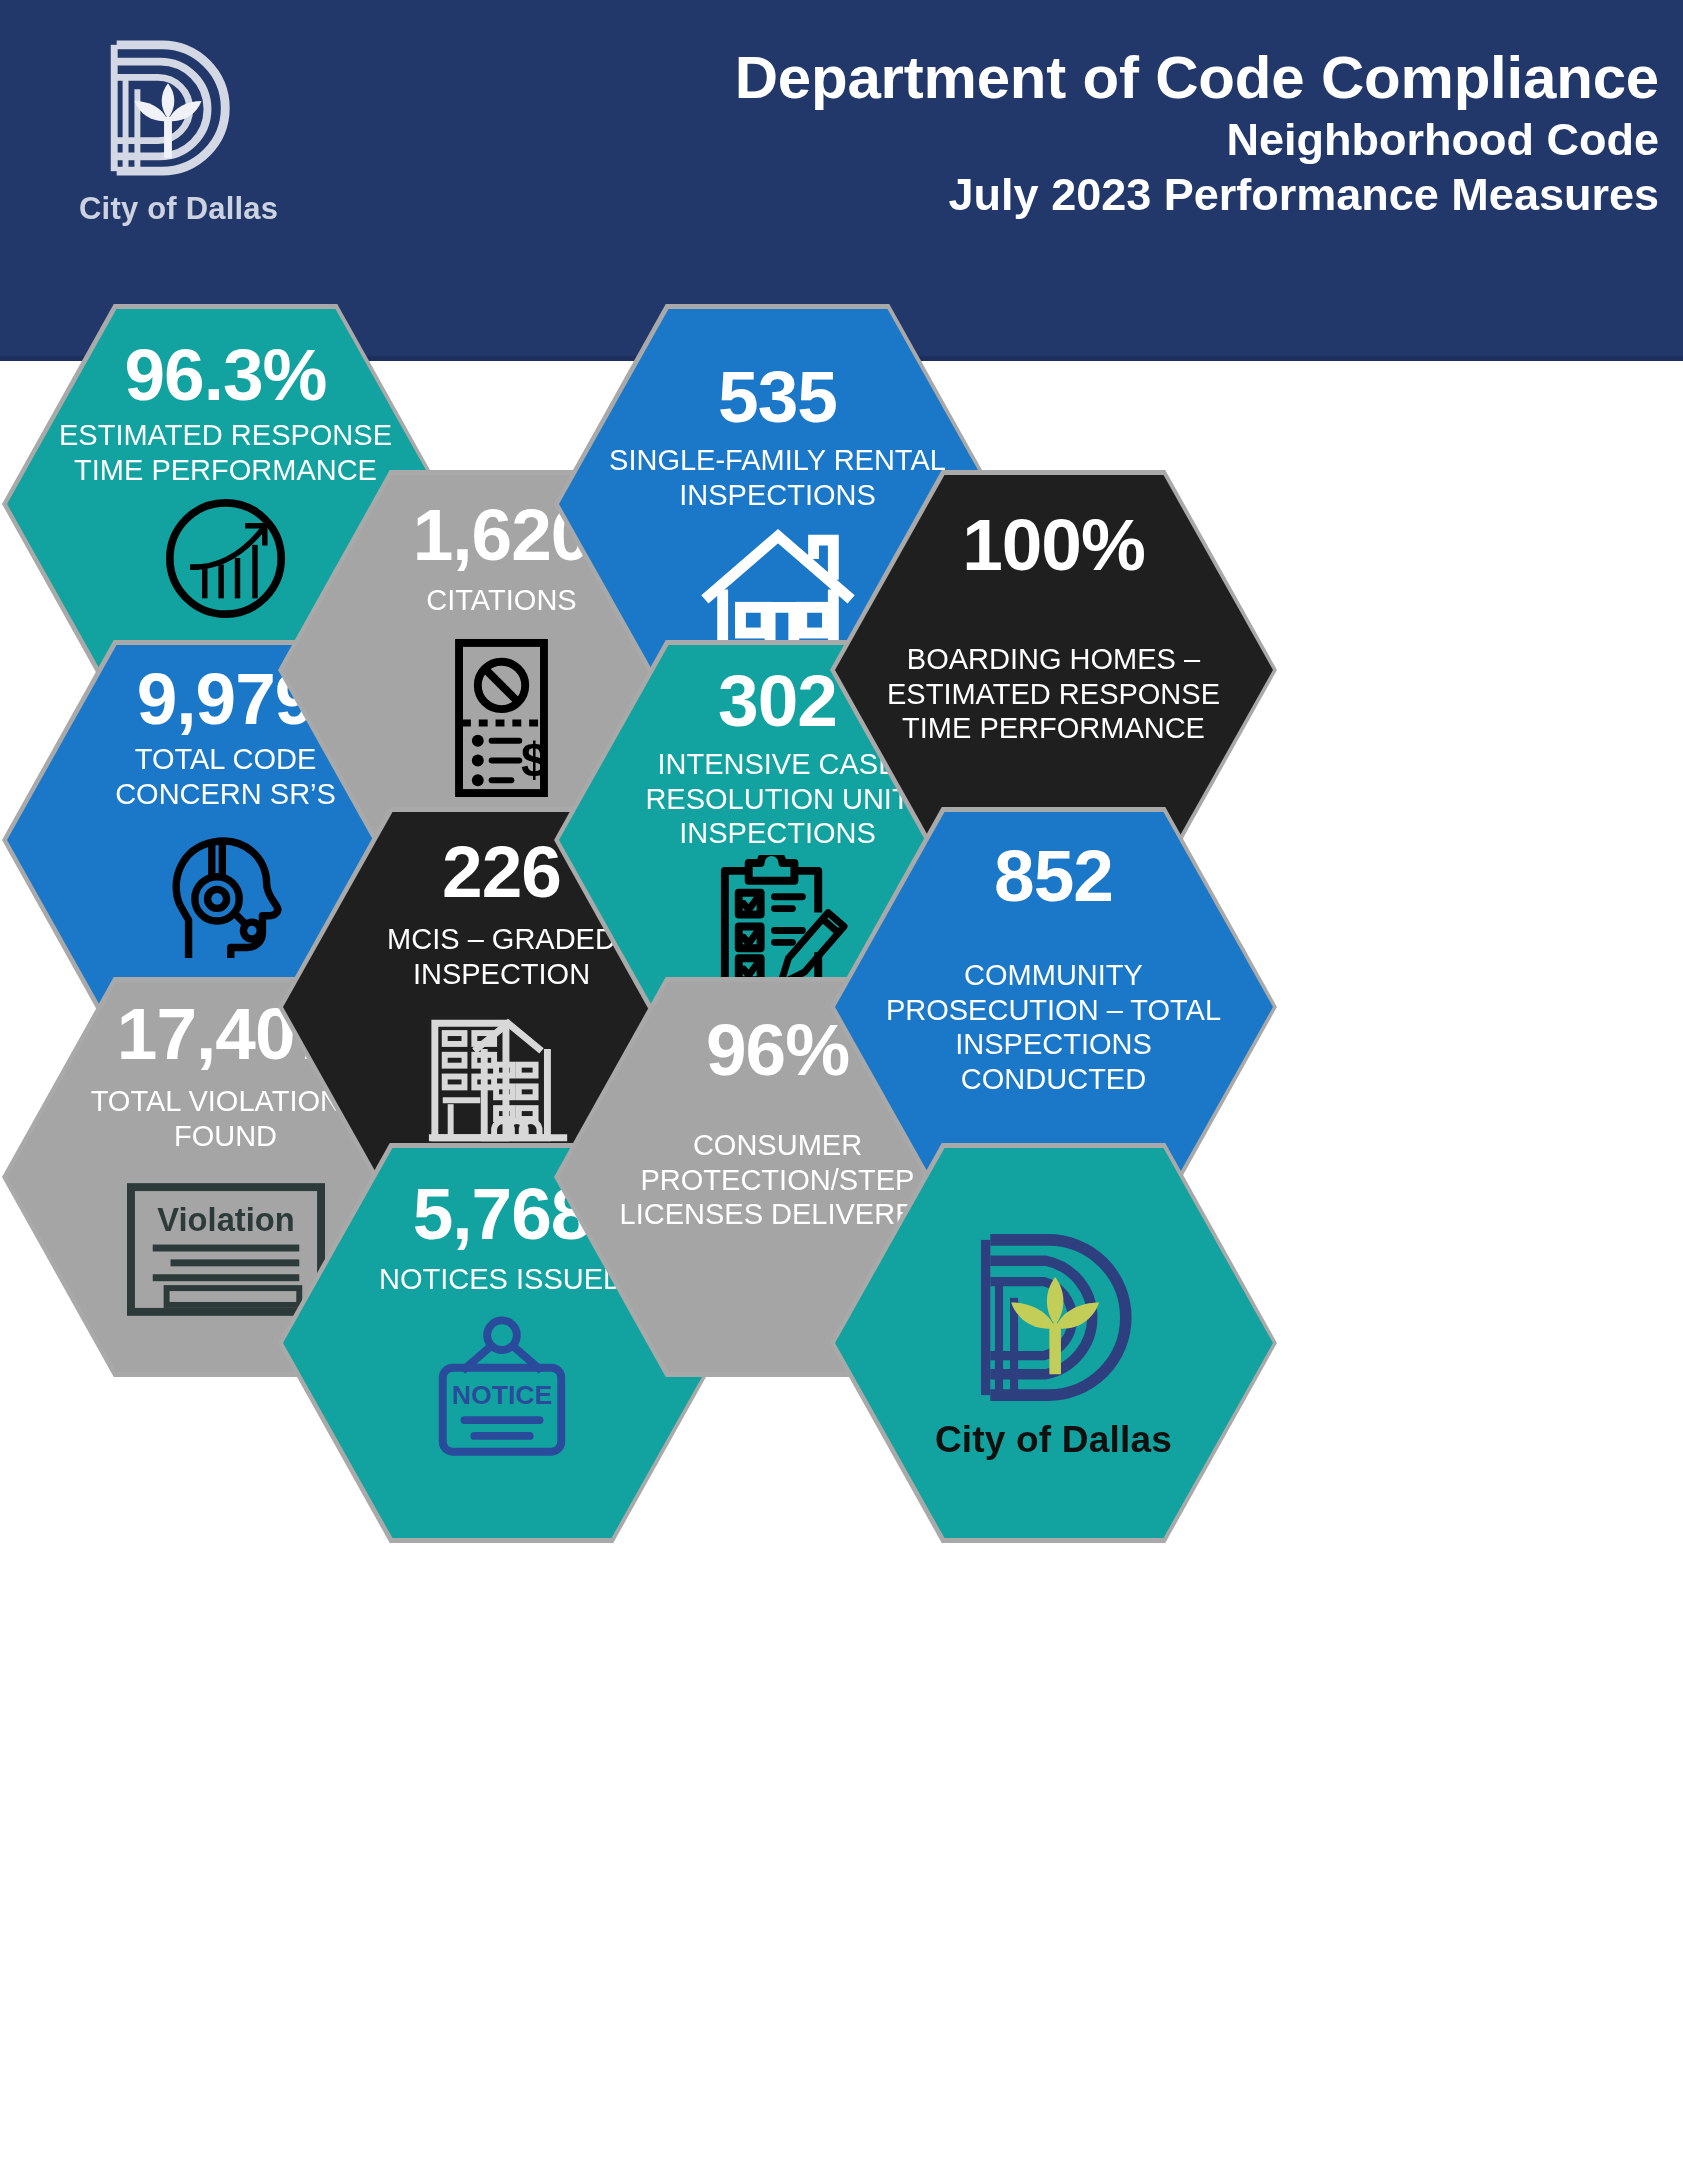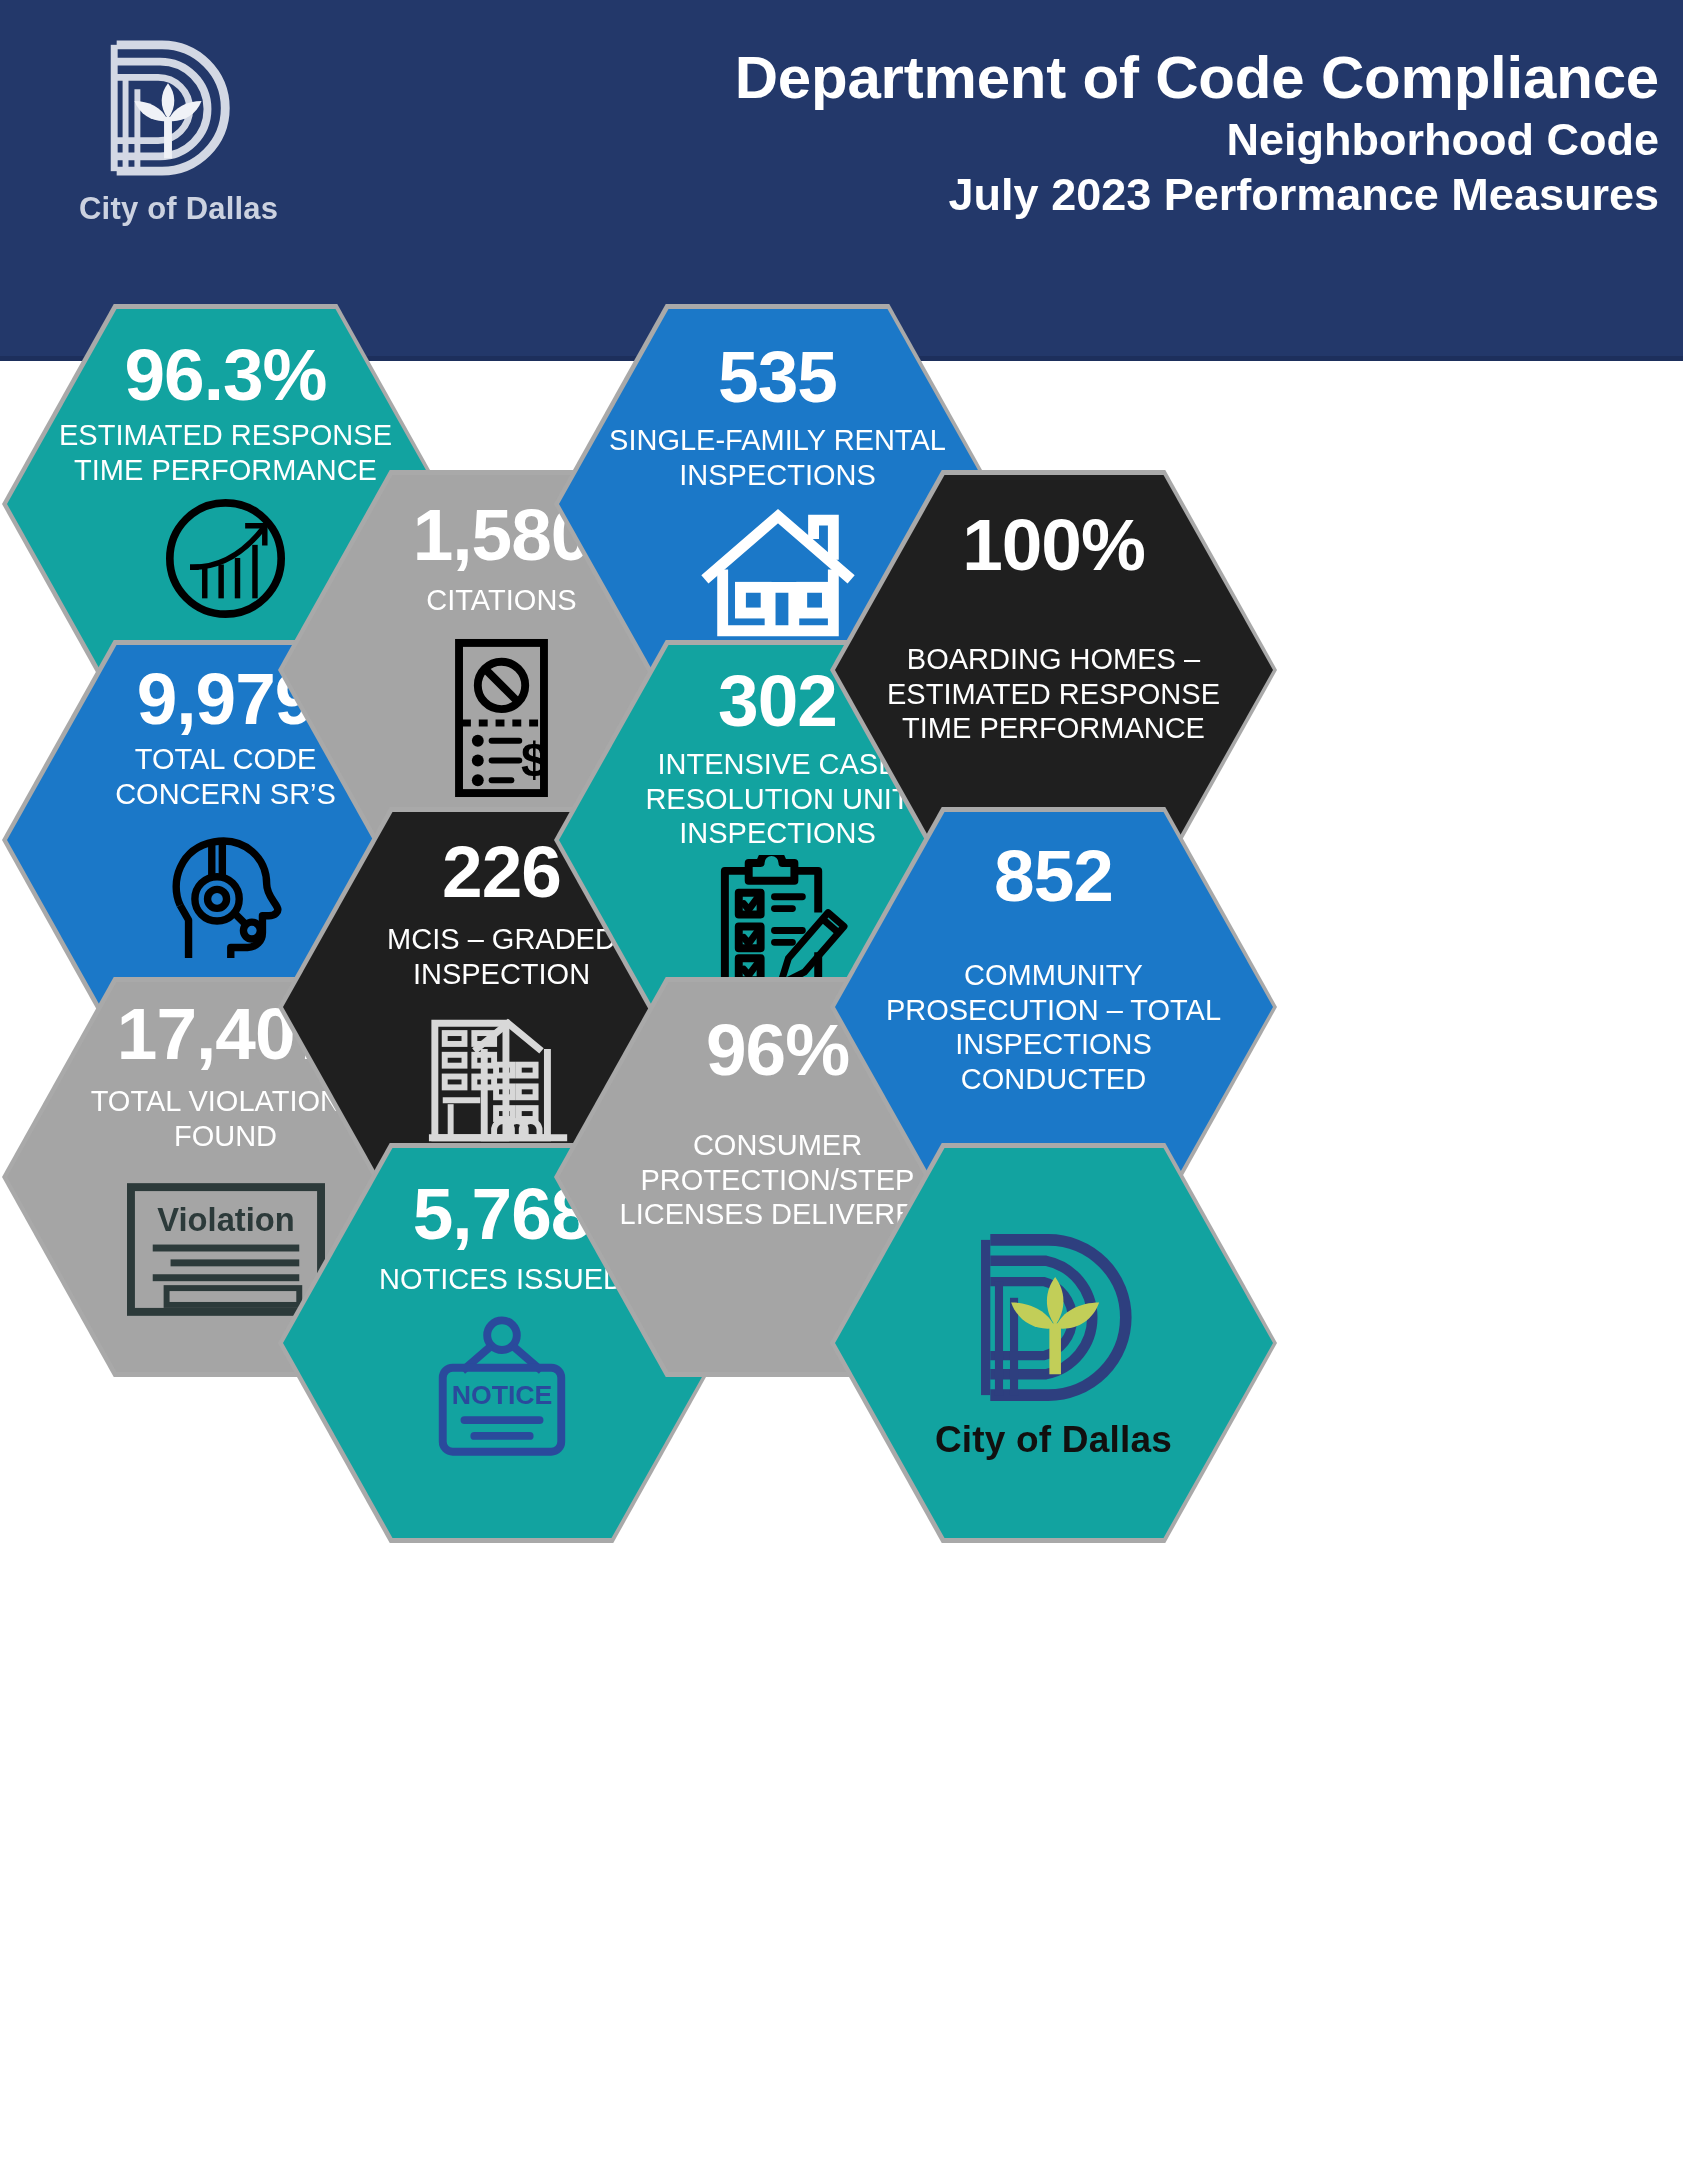--- a/index.html
+++ b/index.html
@@ -232,21 +232,21 @@
           <rect x="40" y="106" width="134" height="17" fill="none" stroke="#2c3a3a" stroke-width="6"></rect>
         </svg>
       </div>
     </div>
   </div>
 
   <div class="hexcell" style="left:278px; top:109px;">
     <div class="hexshape hexborder"></div>
     <div class="hexfill" style="background:#a5a5a5;"></div>
     <div class="hexcontent" style="padding-top:28px;">
-      <div class="hexvalue">1,580</div>
+      <div class="hexvalue">1,620</div>
       <div class="hexlabel" style="margin-top:12px;">CITATIONS</div>
       <div class="hexicon" style="margin-top:20px;">
         <svg width="119" height="160" viewBox="0 0 120 162">
           <rect x="17" y="5" width="86" height="152" fill="none" stroke="#000" stroke-width="8"></rect>
           <circle cx="60" cy="48" r="24" fill="none" stroke="#000" stroke-width="8"></circle>
           <line x1="43" y1="31" x2="77" y2="65" stroke="#000" stroke-width="8"></line>
           <g stroke="#000" stroke-width="7" stroke-dasharray="9 8">
             <line x1="20" y1="86" x2="100" y2="86"></line>
           </g>
           <g fill="#000">
@@ -320,21 +320,21 @@
           <rect x="38" y="104" width="84" height="8" rx="4" fill="#2a4a9c"></rect>
           <rect x="48" y="120" width="64" height="8" rx="4" fill="#2a4a9c"></rect>
         </svg>
       </div>
     </div>
   </div>
 
   <div class="hexcell" style="left:554px; top:-57px;">
     <div class="hexshape hexborder"></div>
     <div class="hexfill" style="background:#1b78c8;"></div>
-    <div class="hexcontent" style="padding-top:36px;">
+    <div class="hexcontent" style="padding-top:56px;">
       <div class="hexvalue">535</div>
       <div class="hexlabel lab-wide" style="margin-top:10px;">SINGLE-FAMILY RENTAL INSPECTIONS</div>
       <div class="hexicon" style="margin-top:16px;">
         <svg width="166" height="129" viewBox="0 0 168 130">
           <g fill="none" stroke="#ffffff" stroke-width="11" stroke-linejoin="miter">
             <path d="M10 72 L84 8 L158 72"></path>
             <path d="M28 62 V124 H140 V62"></path>
             <rect x="46" y="80" width="26" height="26"></rect>
             <rect x="108" y="80" width="26" height="26"></rect>
             <path d="M76 124 V80 H100 V124"></path>

